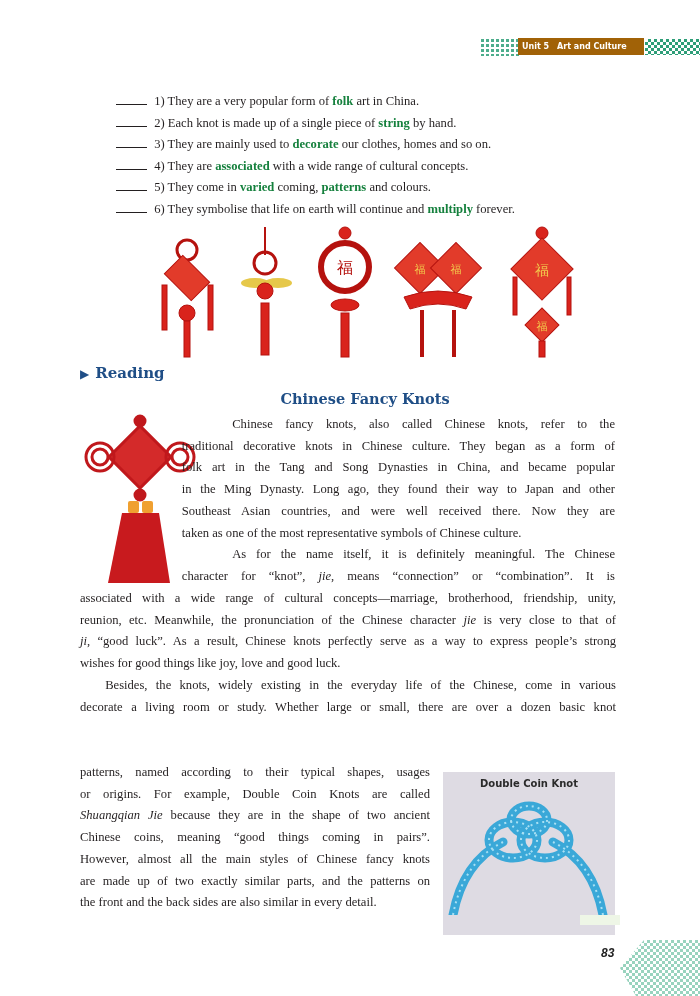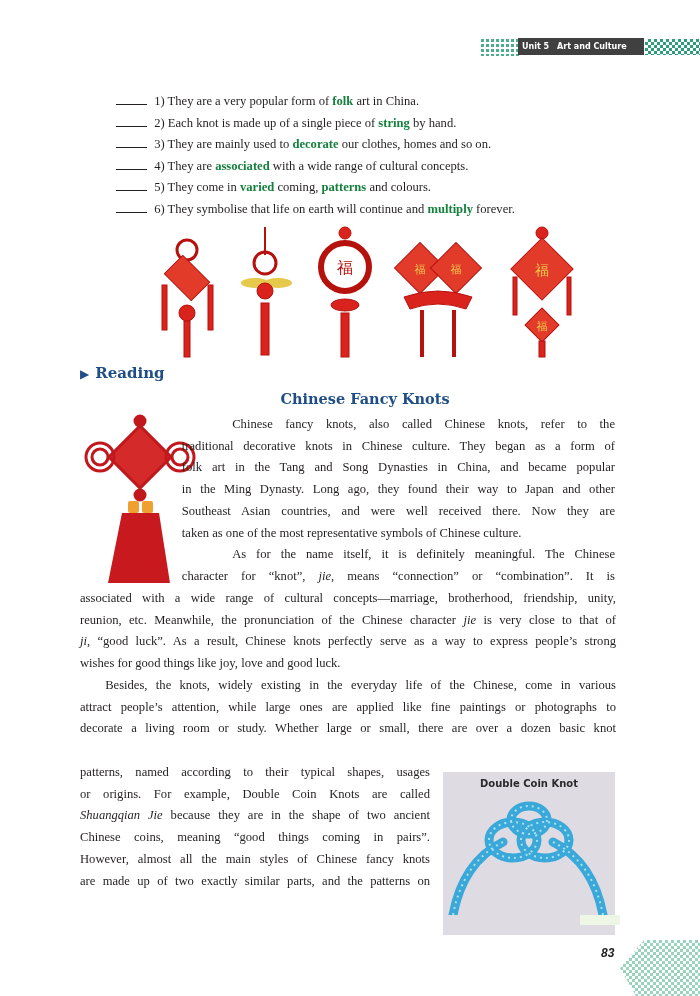--- a/index.html
+++ b/index.html
@@ -4,21 +4,21 @@
 <style>
   html, body { margin: 0; padding: 0; background: #ffffff; }
   body { width: 700px; height: 996px; position: relative; overflow: hidden;
          font-family: "Liberation Serif", "DejaVu Serif", serif; color: #231f20; }
 
   
   .header { position: absolute; top: 38px; right: 0; height: 18px; width: 220px; }
   .header .dots-left { position: absolute; left: 0; top: 0; width: 40px; height: 18px;
     background-image: radial-gradient(#2e9e78 45%, transparent 50%);
     background-size: 5px 5px; opacity: .85; }
-  .header .bar { position: absolute; left: 38px; top: 0; height: 17px; width: 126px; background: #404040;
+  .header .bar { position: absolute; left: 38px; top: 0; height: 17px; width: 126px; background: #a16207;
     color: #fff; font-family: "DejaVu Sans", sans-serif; font-size: 8px; font-weight: bold;
     line-height: 17px; padding-left: 4px; box-sizing: border-box; white-space: nowrap; }
   .header .bar span { margin-right: 8px; }
   .header .dots-right { position: absolute; left: 165px; top: 1px; width: 55px; height: 16px;
     background-image:
       linear-gradient(45deg, #2e9e78 25%, transparent 25%, transparent 75%, #2e9e78 75%),
       linear-gradient(45deg, #2e9e78 25%, transparent 25%, transparent 75%, #2e9e78 75%);
     background-size: 6px 6px; background-position: 0 0, 3px 3px; }
 
   
@@ -200,30 +200,30 @@
 </div>
 <div class="para p2cont">
   <span class="lineitem">associated with a wide range of cultural concepts—marriage, brotherhood, friendship, unity,</span>
   <span class="lineitem"><span>reunion, etc. Meanwhile, the pronunciation of the Chinese character </span><i>jie</i><span> is very close to that of</span></span>
   <span class="lineitem"><i>ji</i><span>, “good luck”. As a result, Chinese knots perfectly serve as a way to express people’s strong</span></span>
   <span class="lineitem lastline">wishes for good things like joy, love and good luck.</span>
 </div>
 
 <div class="para p3">
   <span class="lineitem">Besides, the knots, widely existing in the everyday life of the Chinese, come in various</span>
-  <span class="lineitem" style="text-indent:0">attract people’s attention, while large ones are applied like fine paintings or photographs to</span>
   <span class="lineitem" style="text-indent:0">decorate a living room or study. Whether large or small, there are over a dozen basic knot</span>
 </div>
 <div class="para p3b">
   <span class="lineitem">patterns, named according to their typical shapes, usages</span>
   <span class="lineitem">or origins. For example, Double Coin Knots are called</span>
   <span class="lineitem"><i>Shuangqian Jie</i><span> because they are in the shape of two ancient</span></span>
   <span class="lineitem">Chinese coins, meaning “good things coming in pairs”.</span>
   <span class="lineitem">However, almost all the main styles of Chinese fancy knots</span>
   <span class="lineitem">are made up of two exactly similar parts, and the patterns on</span>
+  <span class="lineitem lastline">the front and the back sides are also similar in every detail.</span>
 </div>
 
 <div class="dc-box">
   <svg width="172" height="143" viewBox="0 0 172 143">
     <g fill="none" stroke="#3aa8d8" stroke-width="9" stroke-linecap="round">
       <path d="M10 143 Q20 90 60 70"></path>
       <path d="M160 143 Q150 90 110 70"></path>
       <ellipse cx="86" cy="48" rx="18" ry="14"></ellipse>
       <ellipse cx="70" cy="68" rx="24" ry="18"></ellipse>
       <ellipse cx="102" cy="68" rx="24" ry="18"></ellipse>

